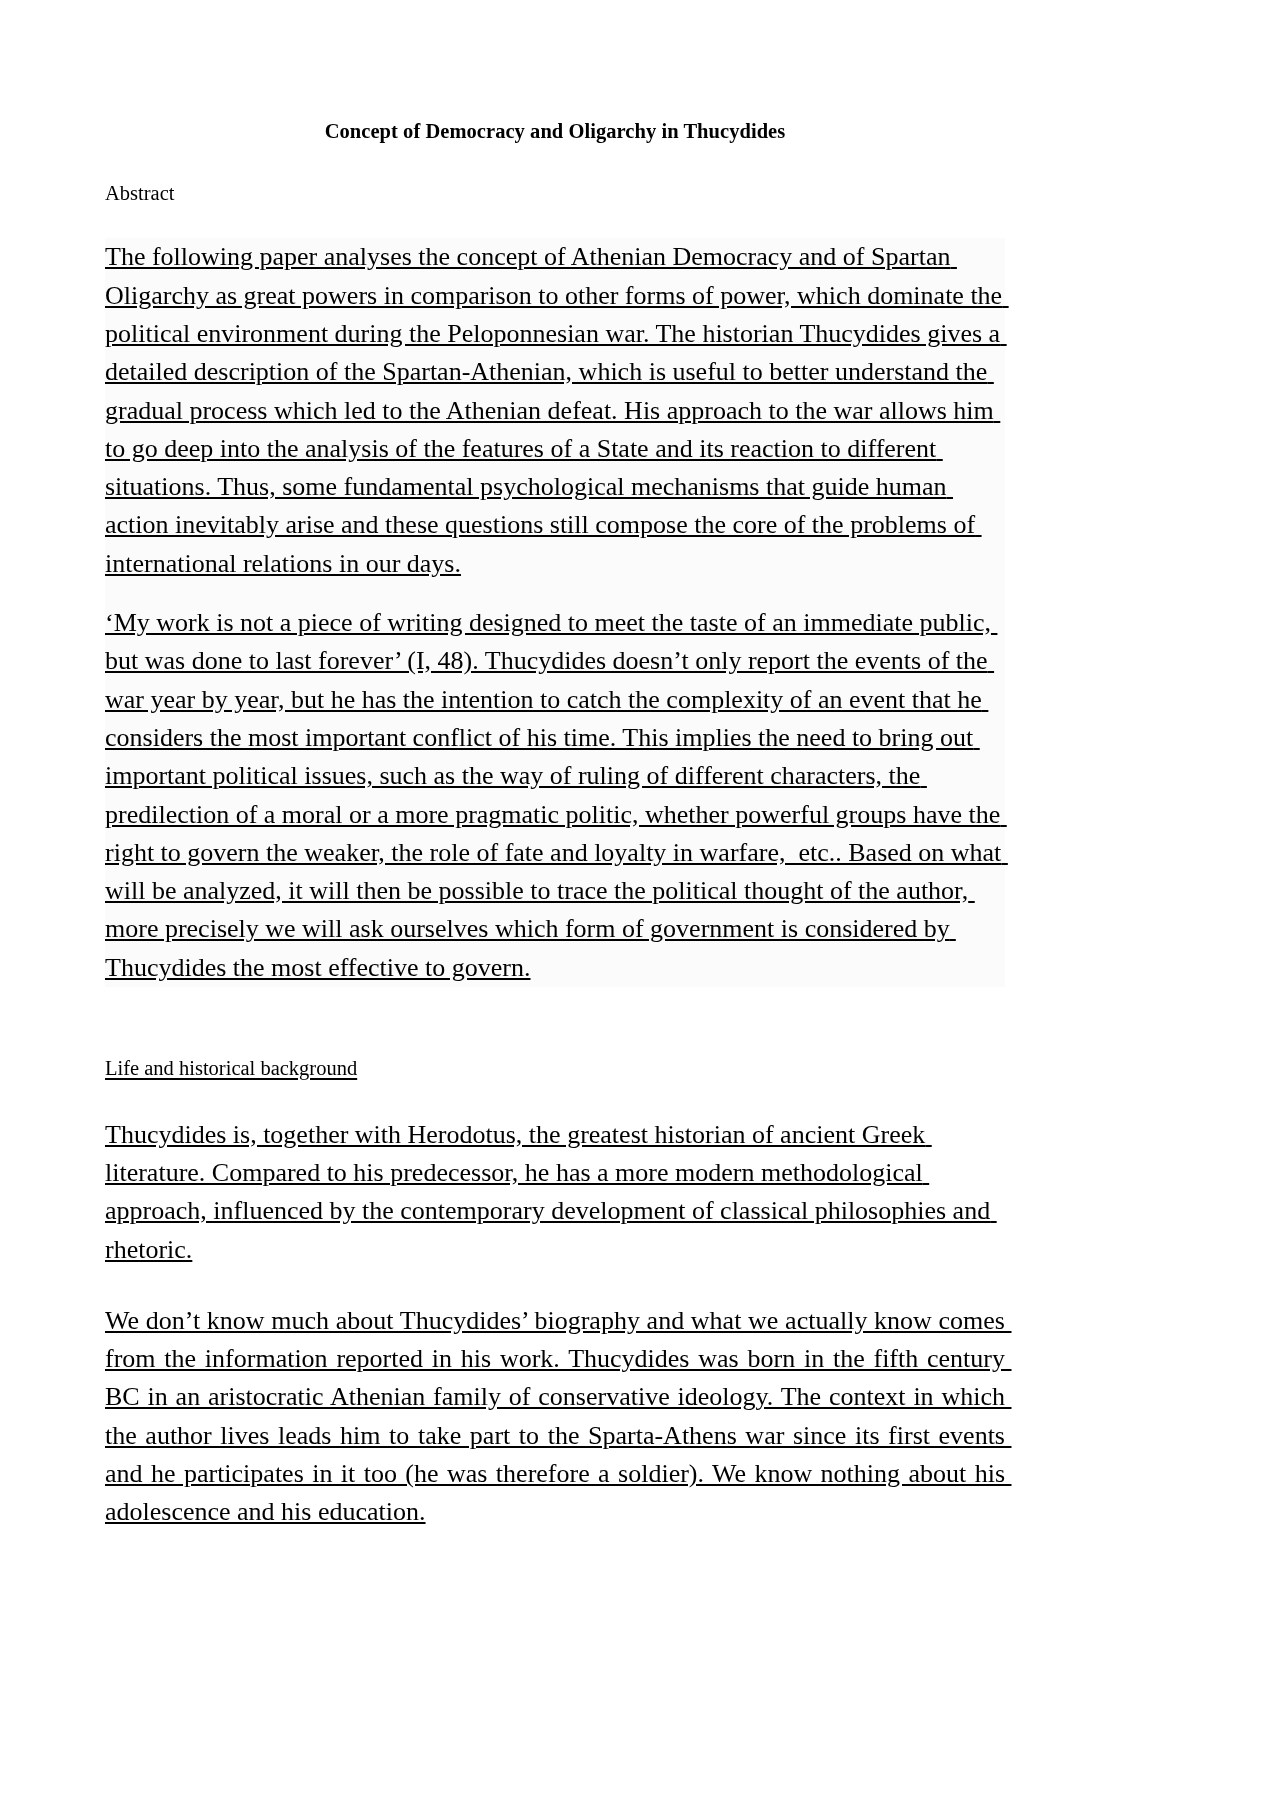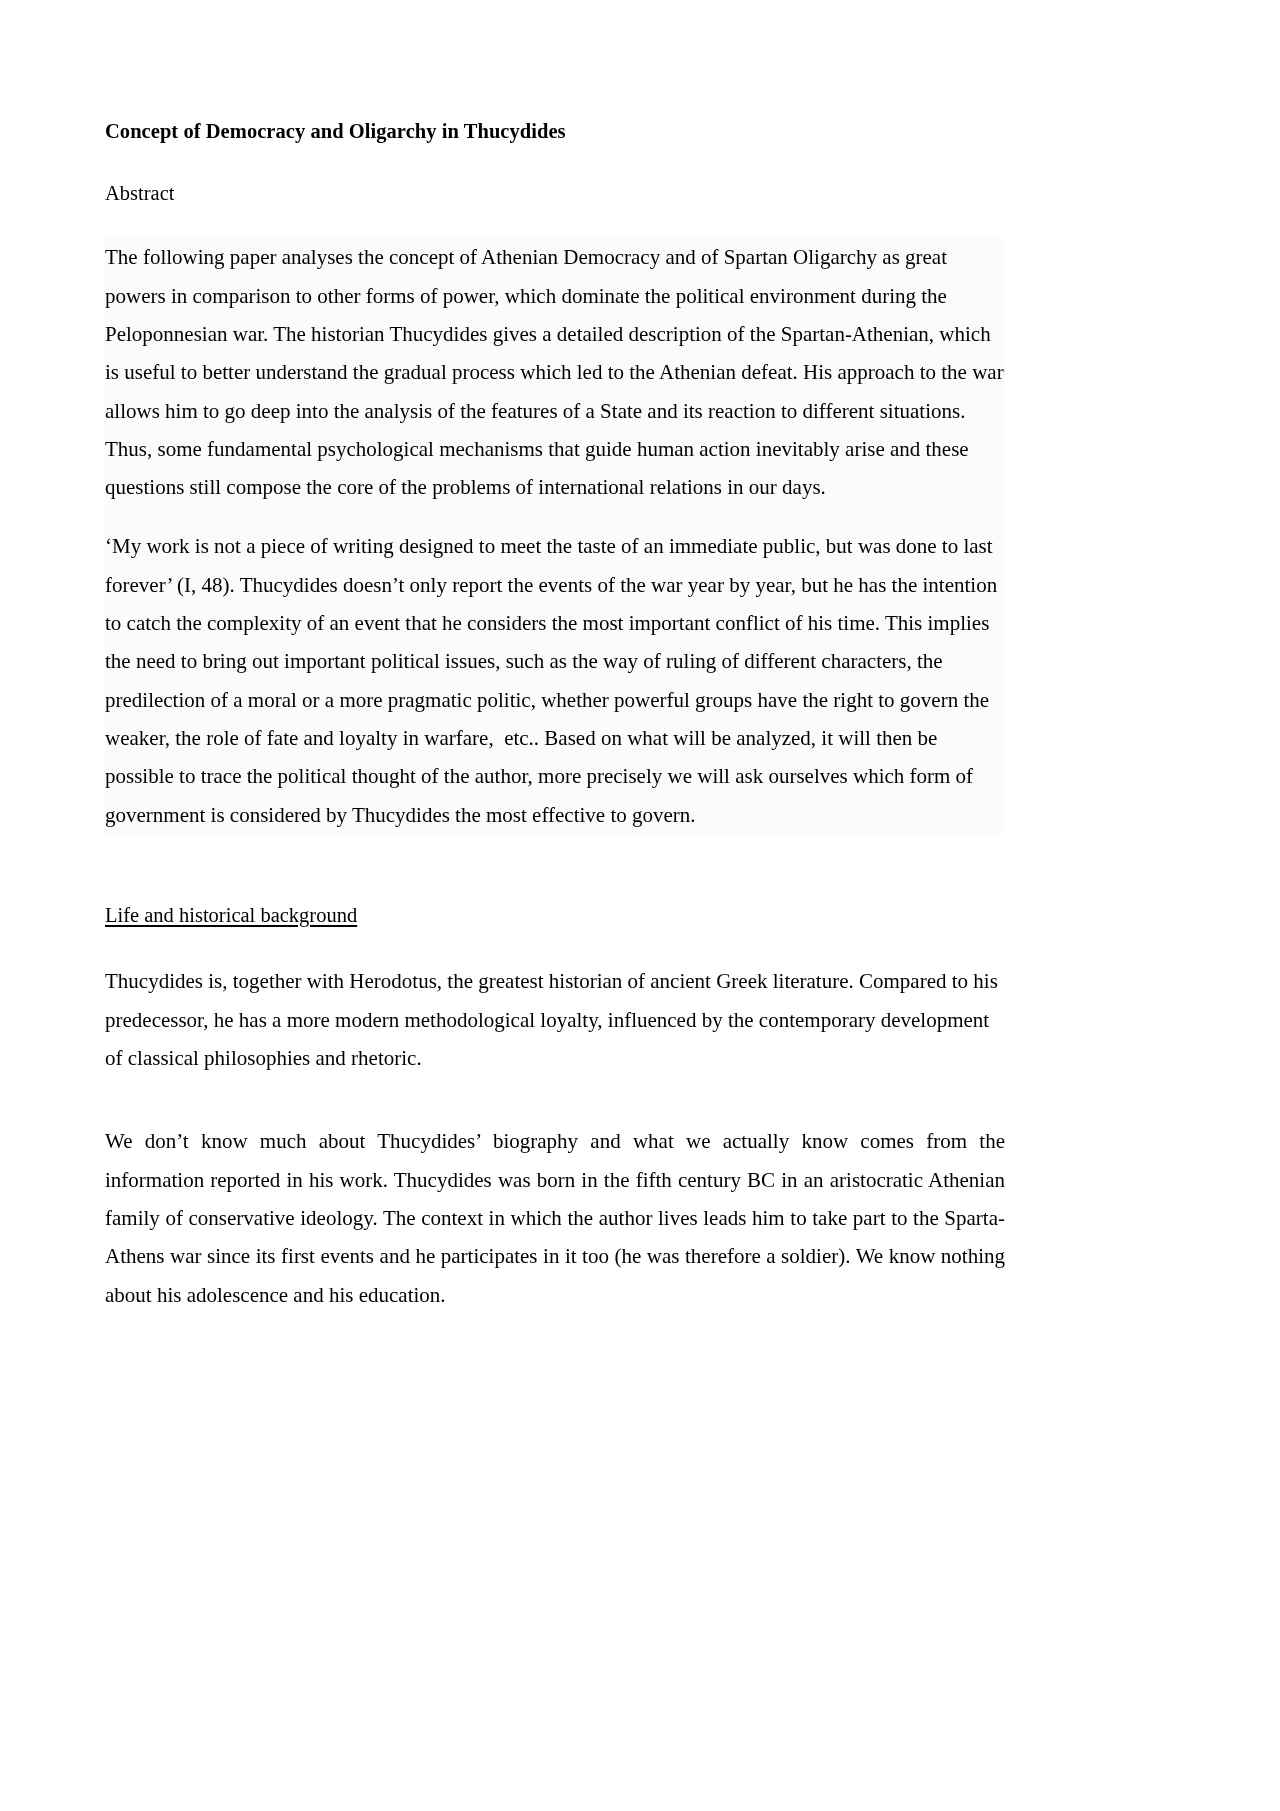--- a/index.html
+++ b/index.html
@@ -35,41 +35,43 @@
     line-height: 1.35;
     margin: 0 0 33px 0;
     letter-spacing: 0.1px;
   }
   .doc-title {
     font-size: 20.5px;
     font-weight: bold;
     line-height: 1.35;
     margin: 0 0 34px 0;
     letter-spacing: 0.05px;
+    text-align: center;
   }
   .heading {
     font-size: 20.5px;
     font-weight: normal;
     line-height: 1.35;
     margin: 0 0 31px 0;
   }
   .subheading {
     font-size: 20.5px;
     font-weight: normal;
     text-decoration: underline;
     text-underline-offset: 3px;
     line-height: 1.35;
     margin: 8px 0 33px 0;
   }
   p.para {
-    font-size: 21px;
+    font-size: 26px;
     line-height: 38.3px;
-    margin: 12px 0 21px 0;
+    margin: 0 0 21px 0;
     text-align: left;
     white-space: pre-wrap;
+    text-decoration: underline;
   }
   p.para.justified {
     text-align: justify;
     text-justify: inter-word;
   }
   p.para.last {
     margin-bottom: 0;
   }
   .abstract-block {
     padding: 0;
@@ -100,20 +102,20 @@
       <p class="para">The following paper analyses the concept of Athenian Democracy and of Spartan Oligarchy as great powers in comparison to other forms of power, which dominate the political environment during the Peloponnesian war. The historian Thucydides gives a detailed description of the Spartan-Athenian, which is useful to better understand the gradual process which led to the Athenian defeat. His approach to the war allows him to go deep into the analysis of the features of a State and its reaction to different situations. Thus, some fundamental psychological mechanisms that guide human action inevitably arise and these questions still compose the core of the problems of international relations in our days.</p>
 
       <p class="para">‘My work is not a piece of writing designed to meet the taste of an immediate public, but was done to last forever’ (I, 48). Thucydides doesn’t only report the events of the war year by year, but he has the intention to catch the complexity of an event that he considers the most important conflict of his time. This implies the need to bring out important political issues, such as the way of ruling of different characters, the predilection of a moral or a more pragmatic politic, whether powerful groups have the right to govern the weaker, the role of fate and loyalty in warfare,  etc.. Based on what will be analyzed, it will then be possible to trace the political thought of the author, more precisely we will ask ourselves which form of government is considered by Thucydides the most effective to govern.</p>
     </div>
 
     <div class="gap-after-abstract"></div>
 
 
     <div class="subheading">Life and historical background</div>
 
-    <p class="para">Thucydides is, together with Herodotus, the greatest historian of ancient Greek literature. Compared to his predecessor, he has a more modern methodological loyalty, influenced by the contemporary development of classical philosophies and rhetoric.</p>
+    <p class="para">Thucydides is, together with Herodotus, the greatest historian of ancient Greek literature. Compared to his predecessor, he has a more modern methodological approach, influenced by the contemporary development of classical philosophies and rhetoric.</p>
 
     <div class="gap-small"></div>
 
     <p class="para justified last">We don’t know much about Thucydides’ biography and what we actually know comes from the information reported in his work. Thucydides was born in the fifth century BC in an aristocratic Athenian family of conservative ideology. The context in which the author lives leads him to take part to the Sparta-Athens war since its first events and he participates in it too (he was therefore a soldier). We know nothing about his adolescence and his education.</p>
 
   </div>
 </div>
 
 </body></html>

